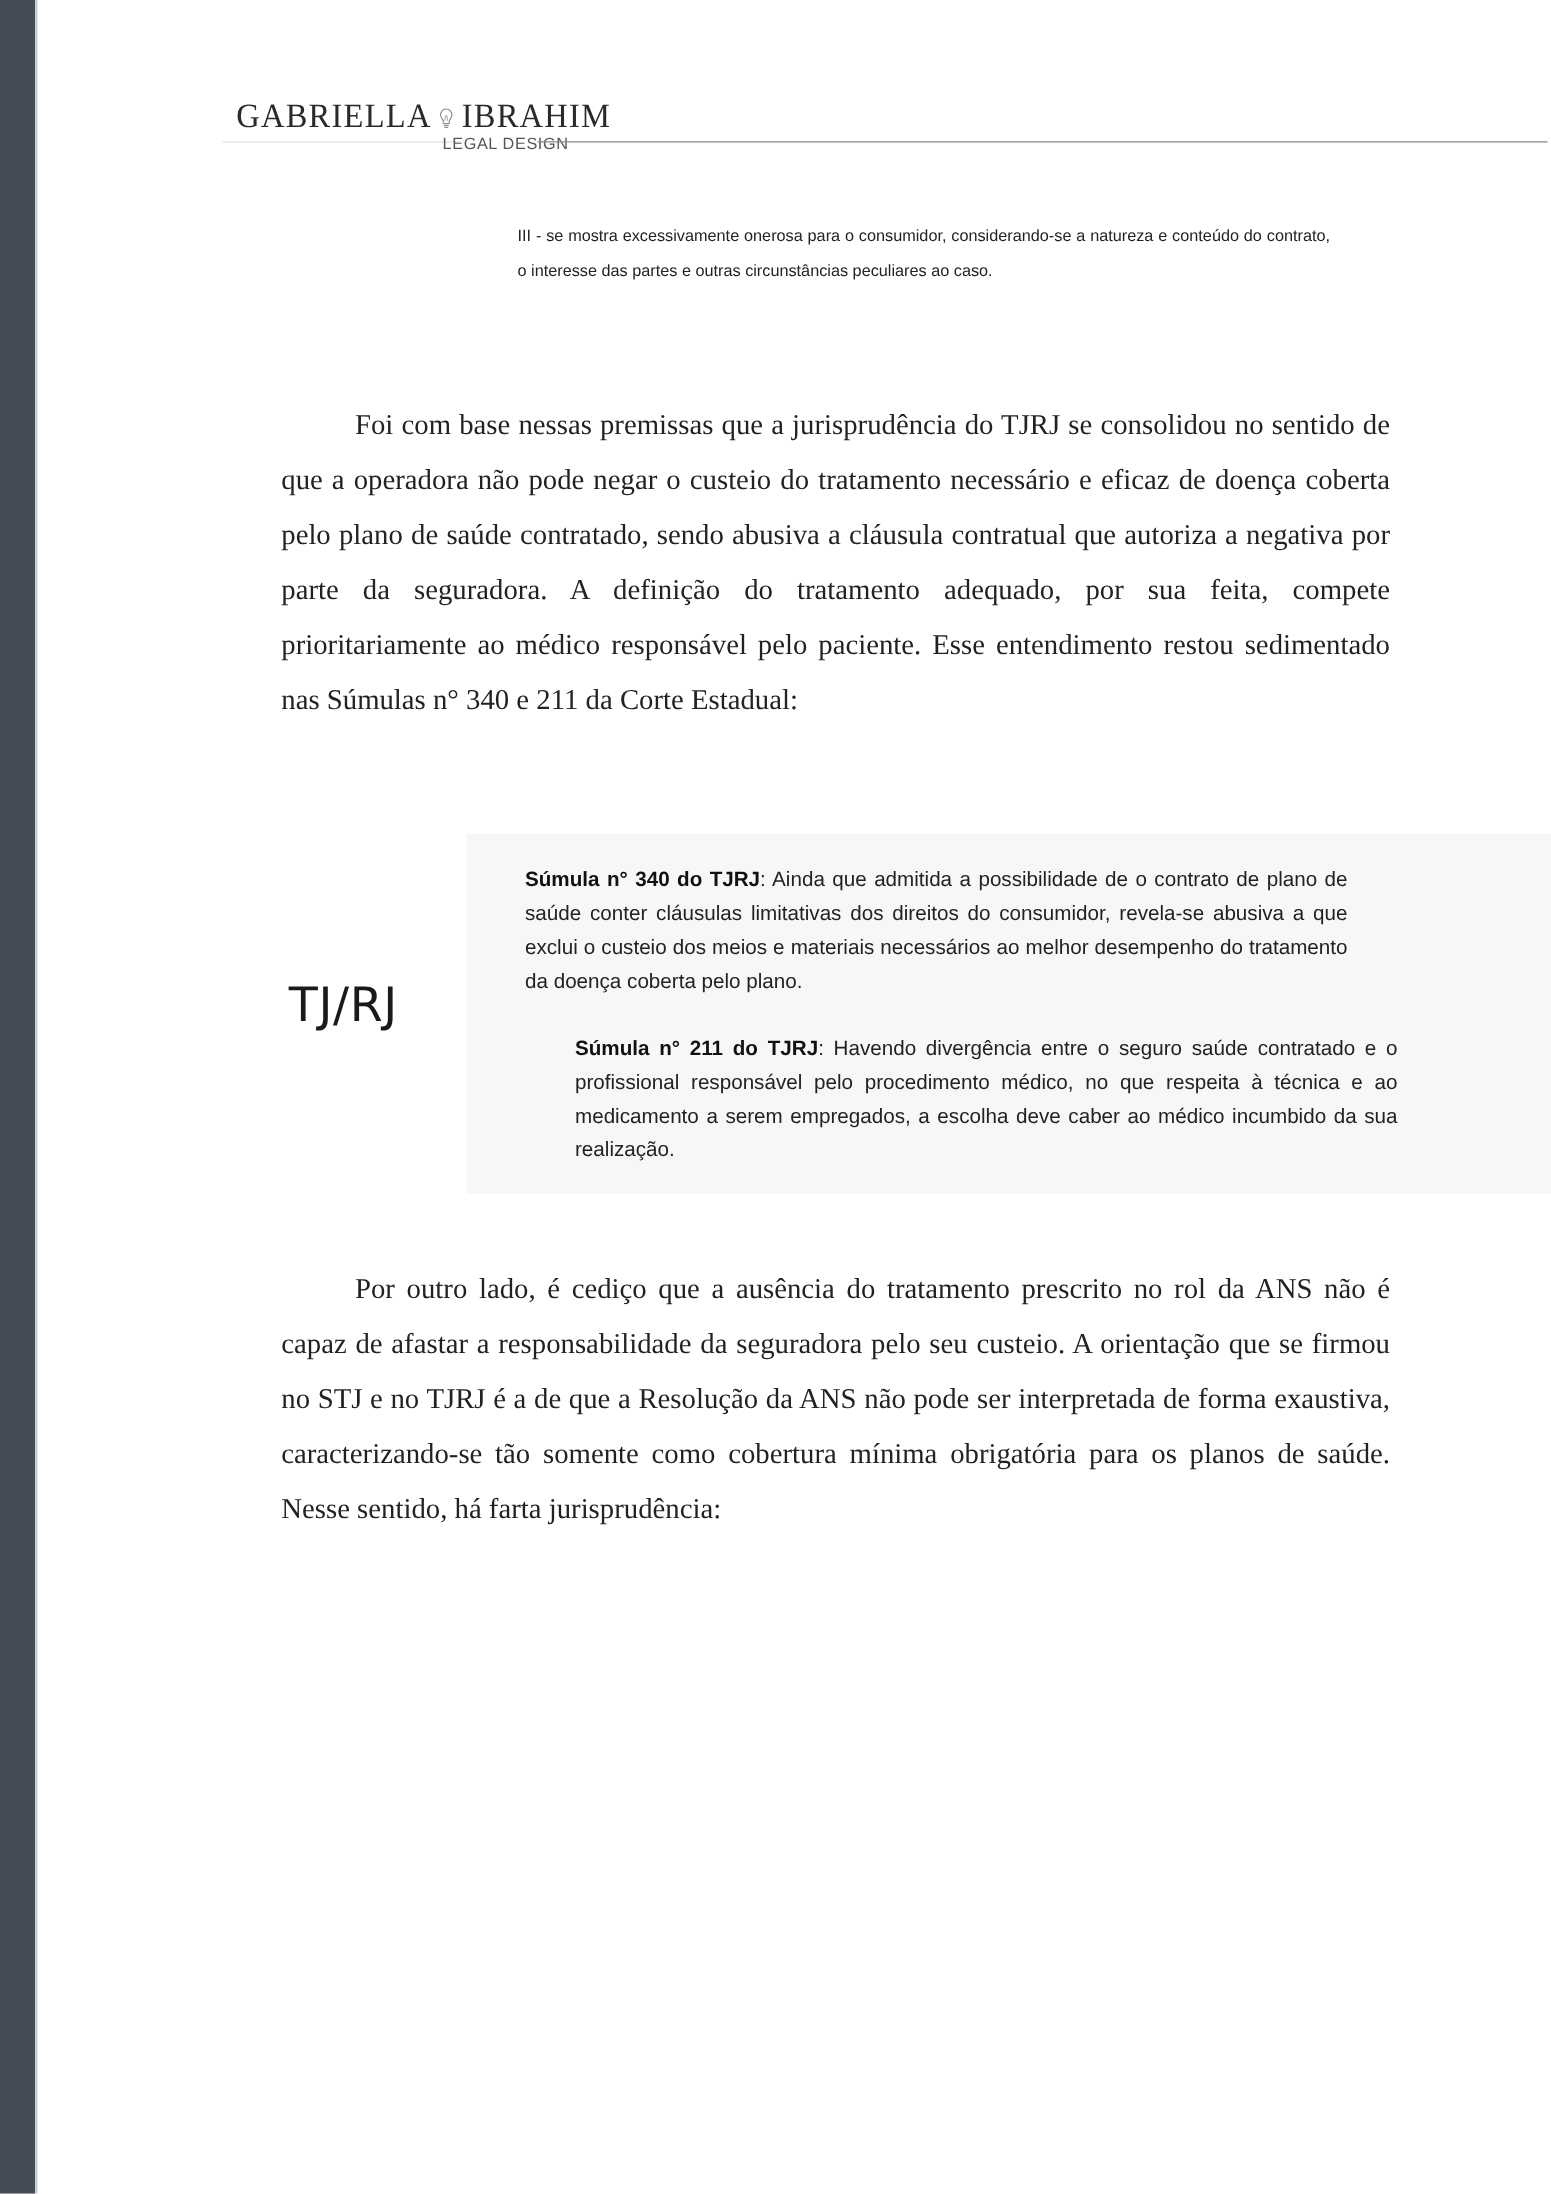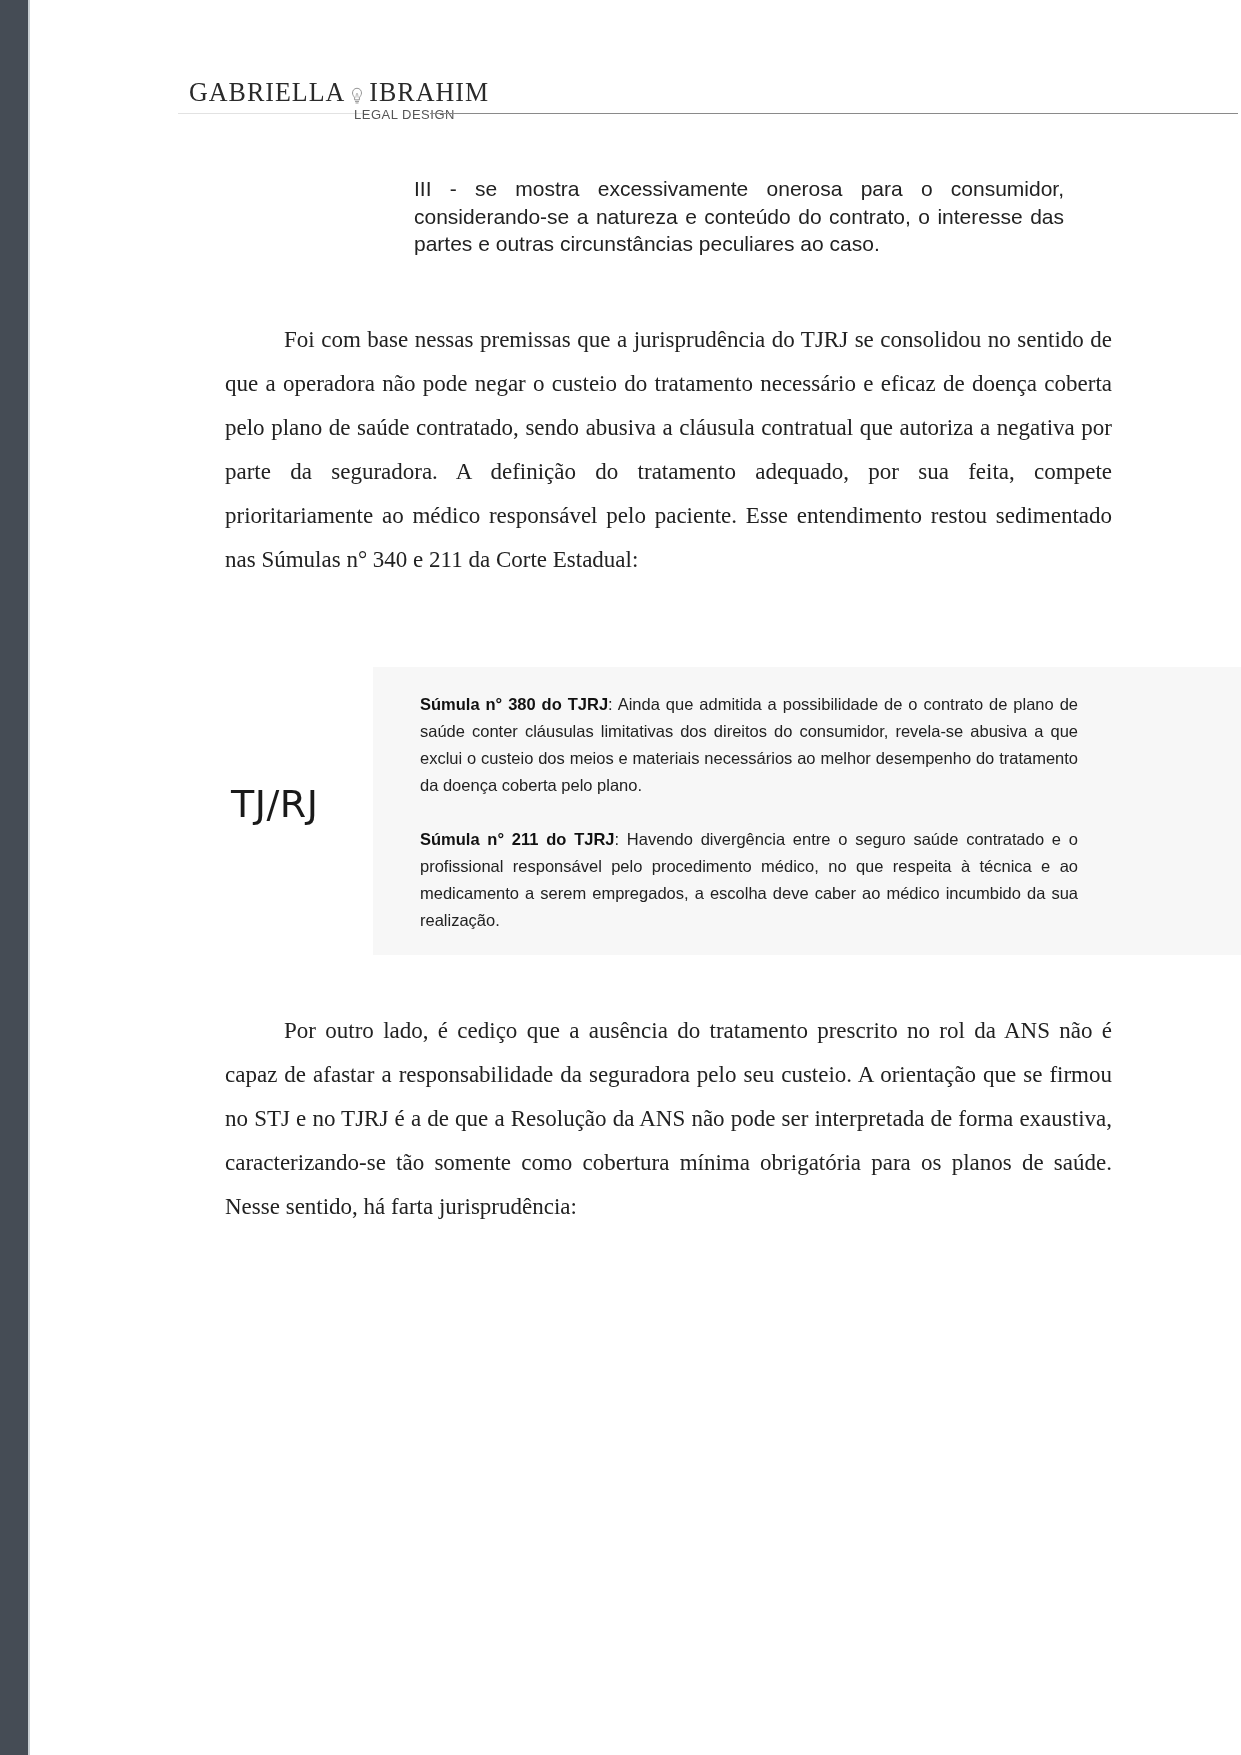--- a/index.html
+++ b/index.html
@@ -45,21 +45,21 @@
       position: absolute; left: 178px; top: 113px;
       width: 190px; height: 1px; background: #e2e2e2;
     }
     .header-line {
       position: absolute; left: 430px; top: 113px;
       width: 808px; height: 1px; background: #8a8a8a;
     }
     .quote {
       position: absolute; left: 414px; top: 175px; width: 650px;
       font-family: "Liberation Sans", sans-serif;
-      font-size: 21px; line-height: 27.5px;
+      font-size: 13px; line-height: 27.5px;
       text-align: justify; color: #222;
     }
     .para {
       position: absolute; left: 177px; width: 887px;
       font-family: "Liberation Serif", serif;
       font-size: 23px; line-height: 44px;
       text-align: justify; color: #222;
       text-indent: 59px;
       margin-left: 48px;
     }
@@ -77,21 +77,21 @@
       letter-spacing: 0.5px;
     }
     .sumula {
       position: absolute; left: 420px; width: 658px;
       font-family: "Liberation Sans", sans-serif;
       font-size: 16.5px; line-height: 27px;
       text-align: justify; color: #222;
     }
     .sumula b { font-weight: bold; color: #111; }
     .sumula1 { top: 691px; }
-    .sumula2 { top: 826px; }
+    .sumula2 { top: 826px; margin-left: 40px; }
   </style>
 </head>
 <body>
 
 <div class="side-bar"></div>
 <div class="side-bar-edge"></div>
 
 <div class="header">
   <div class="logo">
     <span class="name">GABRIELLA</span>
@@ -111,19 +111,19 @@
 <div class="header-line"></div>
 
 <div class="quote">III - se mostra excessivamente onerosa para o consumidor, considerando-se a natureza e conteúdo do contrato, o interesse das partes e outras circunstâncias peculiares ao caso.</div>
 
 <div class="para para1">Foi com base nessas premissas que a jurisprudência do TJRJ se consolidou no sentido de que a operadora não pode negar o custeio do tratamento necessário e eficaz de doença coberta pelo plano de saúde contratado, sendo abusiva a cláusula contratual que autoriza a negativa por parte da seguradora. A definição do tratamento adequado, por sua feita, compete prioritariamente ao médico responsável pelo paciente. Esse entendimento restou sedimentado nas Súmulas n° 340 e 211 da Corte Estadual:</div>
 
 <div class="sumula-box"></div>
 <div class="court-label">TJ/RJ</div>
 
 <div class="sumula sumula1">
-  <b>Súmula n° 380 do TJRJ</b><span>: Ainda que admitida a possibilidade de o contrato de plano de saúde conter cláusulas limitativas dos direitos do consumidor, revela-se abusiva a que exclui o custeio dos meios e materiais necessários ao melhor desempenho do tratamento da doença coberta pelo plano.</span>
+  <b>Súmula n° 340 do TJRJ</b><span>: Ainda que admitida a possibilidade de o contrato de plano de saúde conter cláusulas limitativas dos direitos do consumidor, revela-se abusiva a que exclui o custeio dos meios e materiais necessários ao melhor desempenho do tratamento da doença coberta pelo plano.</span>
 </div>
 <div class="sumula sumula2">
   <b>Súmula n° 211 do TJRJ</b><span>: Havendo divergência entre o seguro saúde contratado e o profissional responsável pelo procedimento médico, no que respeita à técnica e ao medicamento a serem empregados, a escolha deve caber ao médico incumbido da sua realização.</span>
 </div>
 
 <div class="para para2">Por outro lado, é cediço que a ausência do tratamento prescrito no rol da ANS não é capaz de afastar a responsabilidade da seguradora pelo seu custeio. A orientação que se firmou no STJ e no TJRJ é a de que a Resolução da ANS não pode ser interpretada de forma exaustiva, caracterizando-se tão somente como cobertura mínima obrigatória para os planos de saúde. Nesse sentido, há farta jurisprudência:</div>
 
 </body></html>

